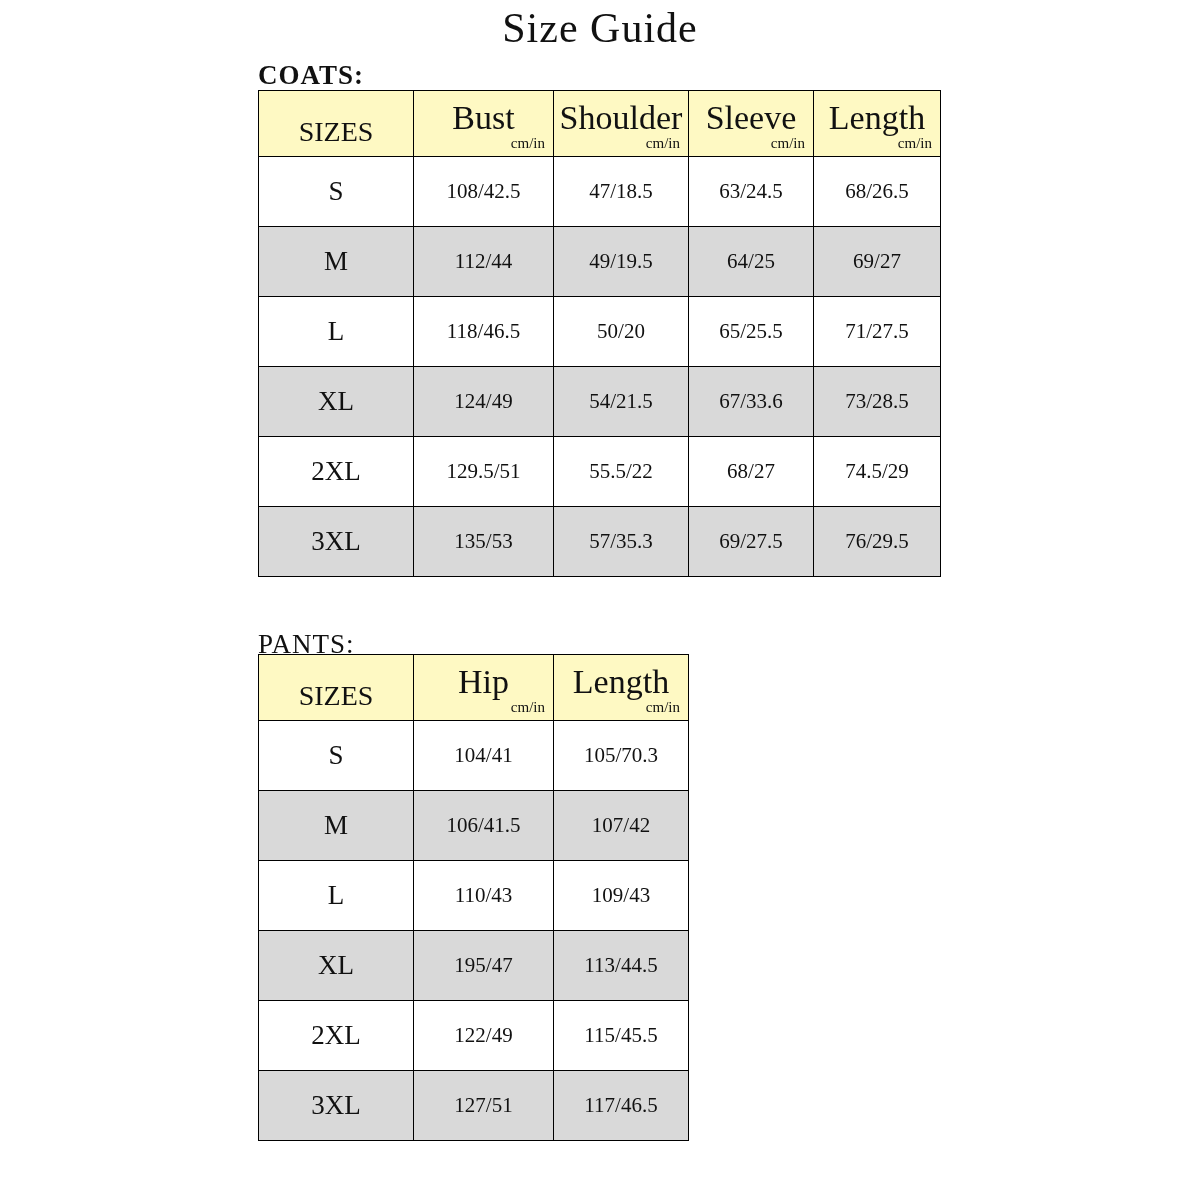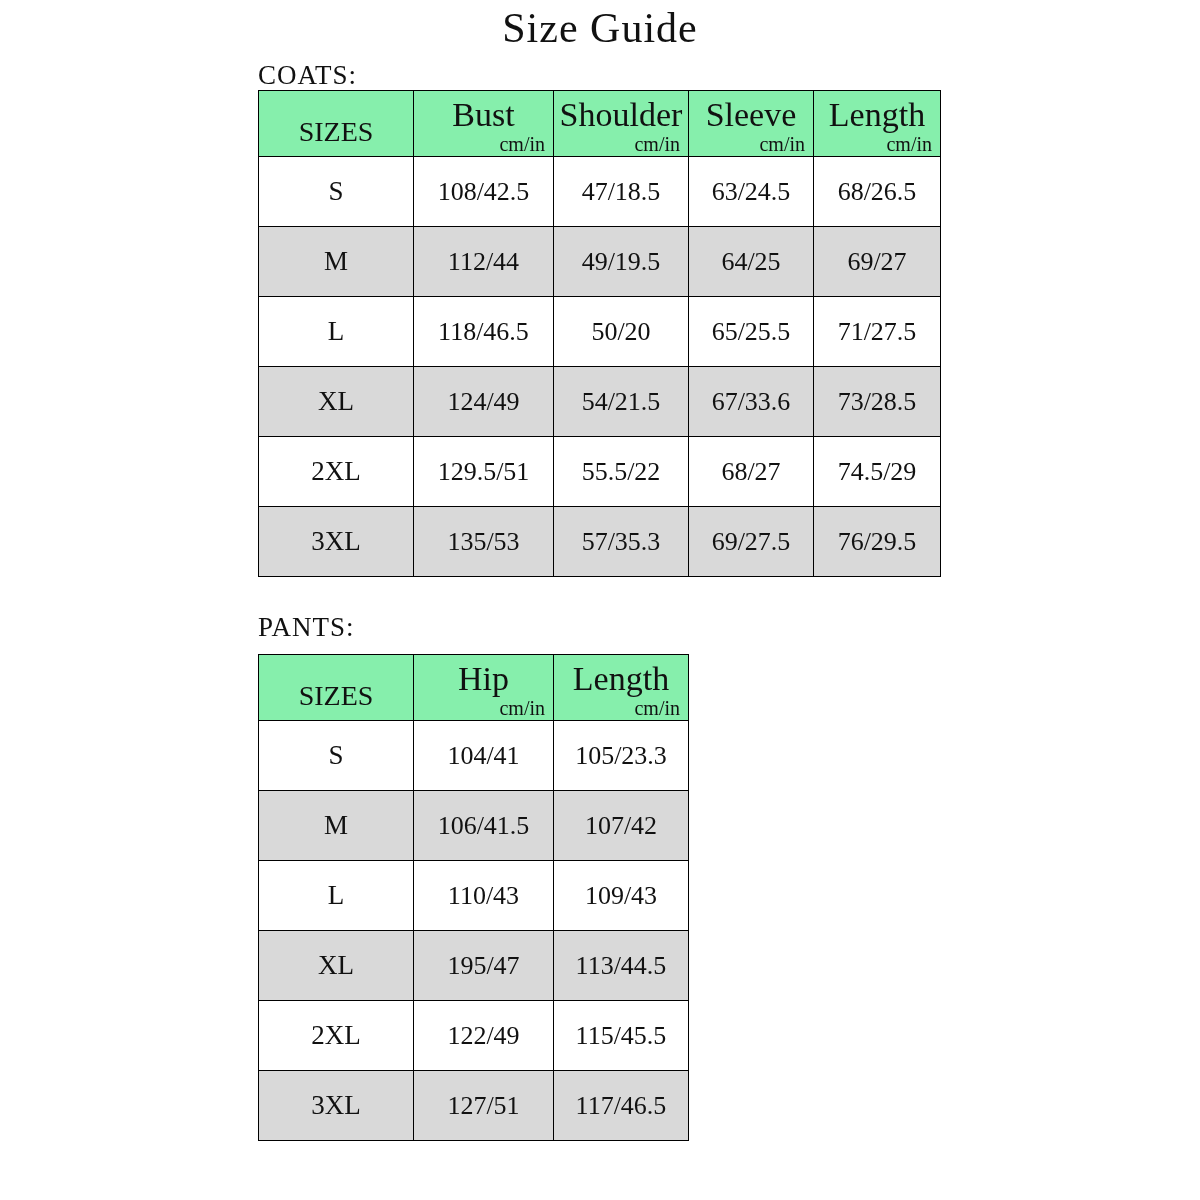--- a/index.html
+++ b/index.html
@@ -21,62 +21,62 @@
     font-size: 42px;
     font-weight: 500;
     letter-spacing: 1px;
   }
   .section-label {
     position: absolute;
     left: 258px;
     font-size: 27px;
     letter-spacing: 1px;
   }
-  .coats-label { top: 60px; }
-  .pants-label { top: 612px; }
+  .coats-label { top: 60px; font-weight: bold; }
+  .pants-label { top: 629px; }
 
   table.size-table {
     position: absolute;
     left: 258px;
     border-collapse: collapse;
     table-layout: fixed;
     background: #ffffff;
   }
   table.coats { top: 90px; width: 682px; }
   table.pants { top: 654px; width: 430px; }
 
   .size-table th, .size-table td {
     border: 1px solid #000000;
     text-align: center;
     vertical-align: middle;
     font-weight: 400;
   }
-  .size-table thead tr { height: 66px; background: #86efac; }
+  .size-table thead tr { height: 66px; background: #fef9c3; }
   .size-table tbody tr { height: 70px; }
   .size-table tbody tr:nth-child(even) { background: #d9d9d9; }
   .size-table tbody tr:nth-child(odd)  { background: #ffffff; }
 
   .size-table th { padding-top: 4px; }
   .hname {
     font-size: 34px;
     text-align: center;
     line-height: 1.1;
   }
   .hunit {
-    font-size: 20px;
+    font-size: 15px;
     text-align: right;
     padding-right: 8px;
     line-height: 1.05;
   }
   th.sizes-th .hname {
     padding-top: 14px;
     font-size: 28px;
   }
   td.size-cell { font-size: 27px; }
-  td.value-cell { font-size: 26px; }
+  td.value-cell { font-size: 21px; }
 </style>
 </head>
 <body>
 
 <div class="page-title">Size Guide</div>
 
 <div class="section-label coats-label">COATS:</div>
 
 <table class="size-table coats">
   <colgroup>
@@ -175,21 +175,21 @@
       <th>
         <div class="hname">Length</div>
         <div class="hunit">cm/in</div>
       </th>
     </tr>
   </thead>
   <tbody>
     <tr>
       <td class="size-cell">S</td>
       <td class="value-cell">104/41</td>
-      <td class="value-cell">105/23.3</td>
+      <td class="value-cell">105/70.3</td>
     </tr>
     <tr>
       <td class="size-cell">M</td>
       <td class="value-cell">106/41.5</td>
       <td class="value-cell">107/42</td>
     </tr>
     <tr>
       <td class="size-cell">L</td>
       <td class="value-cell">110/43</td>
       <td class="value-cell">109/43</td>

